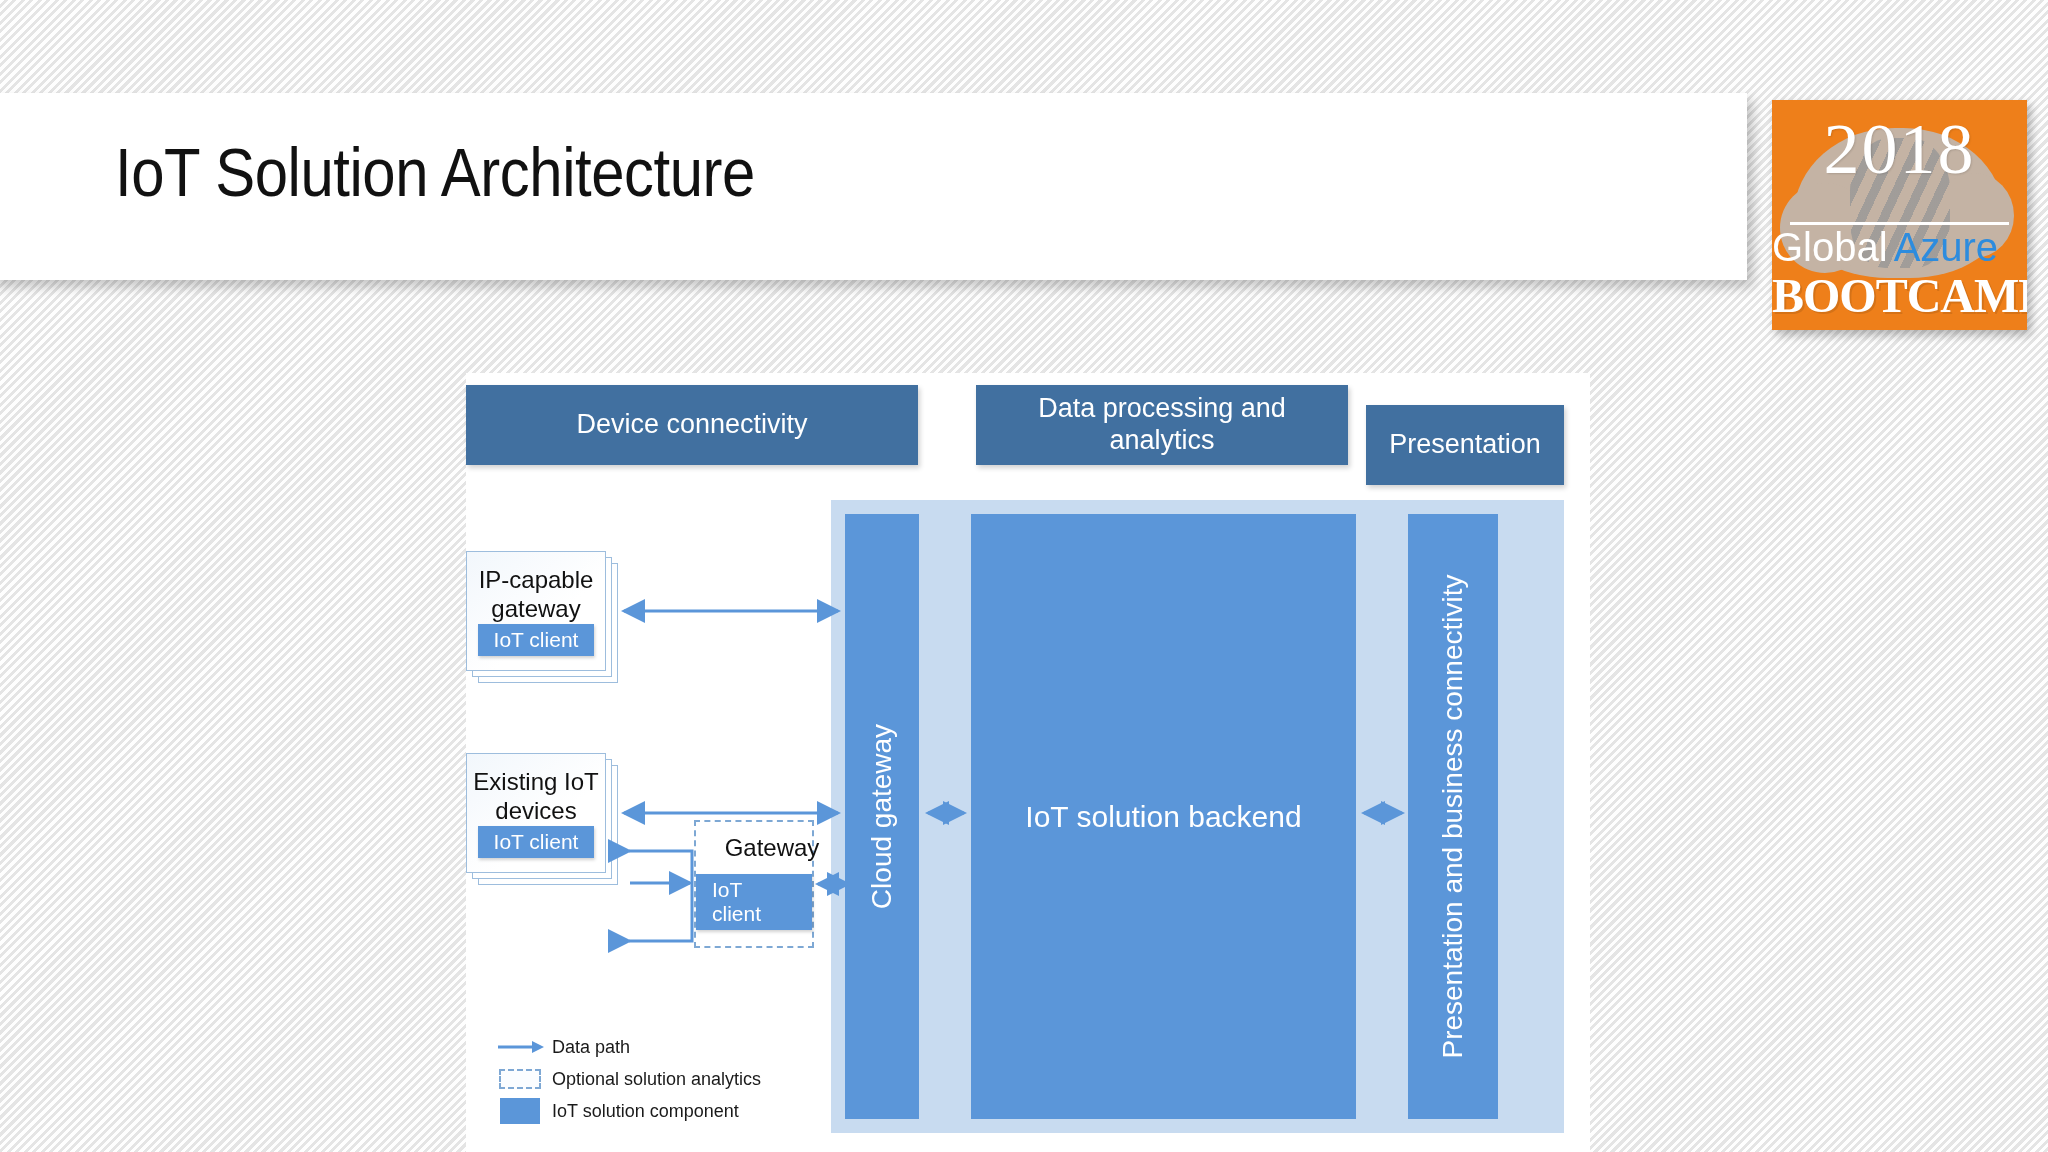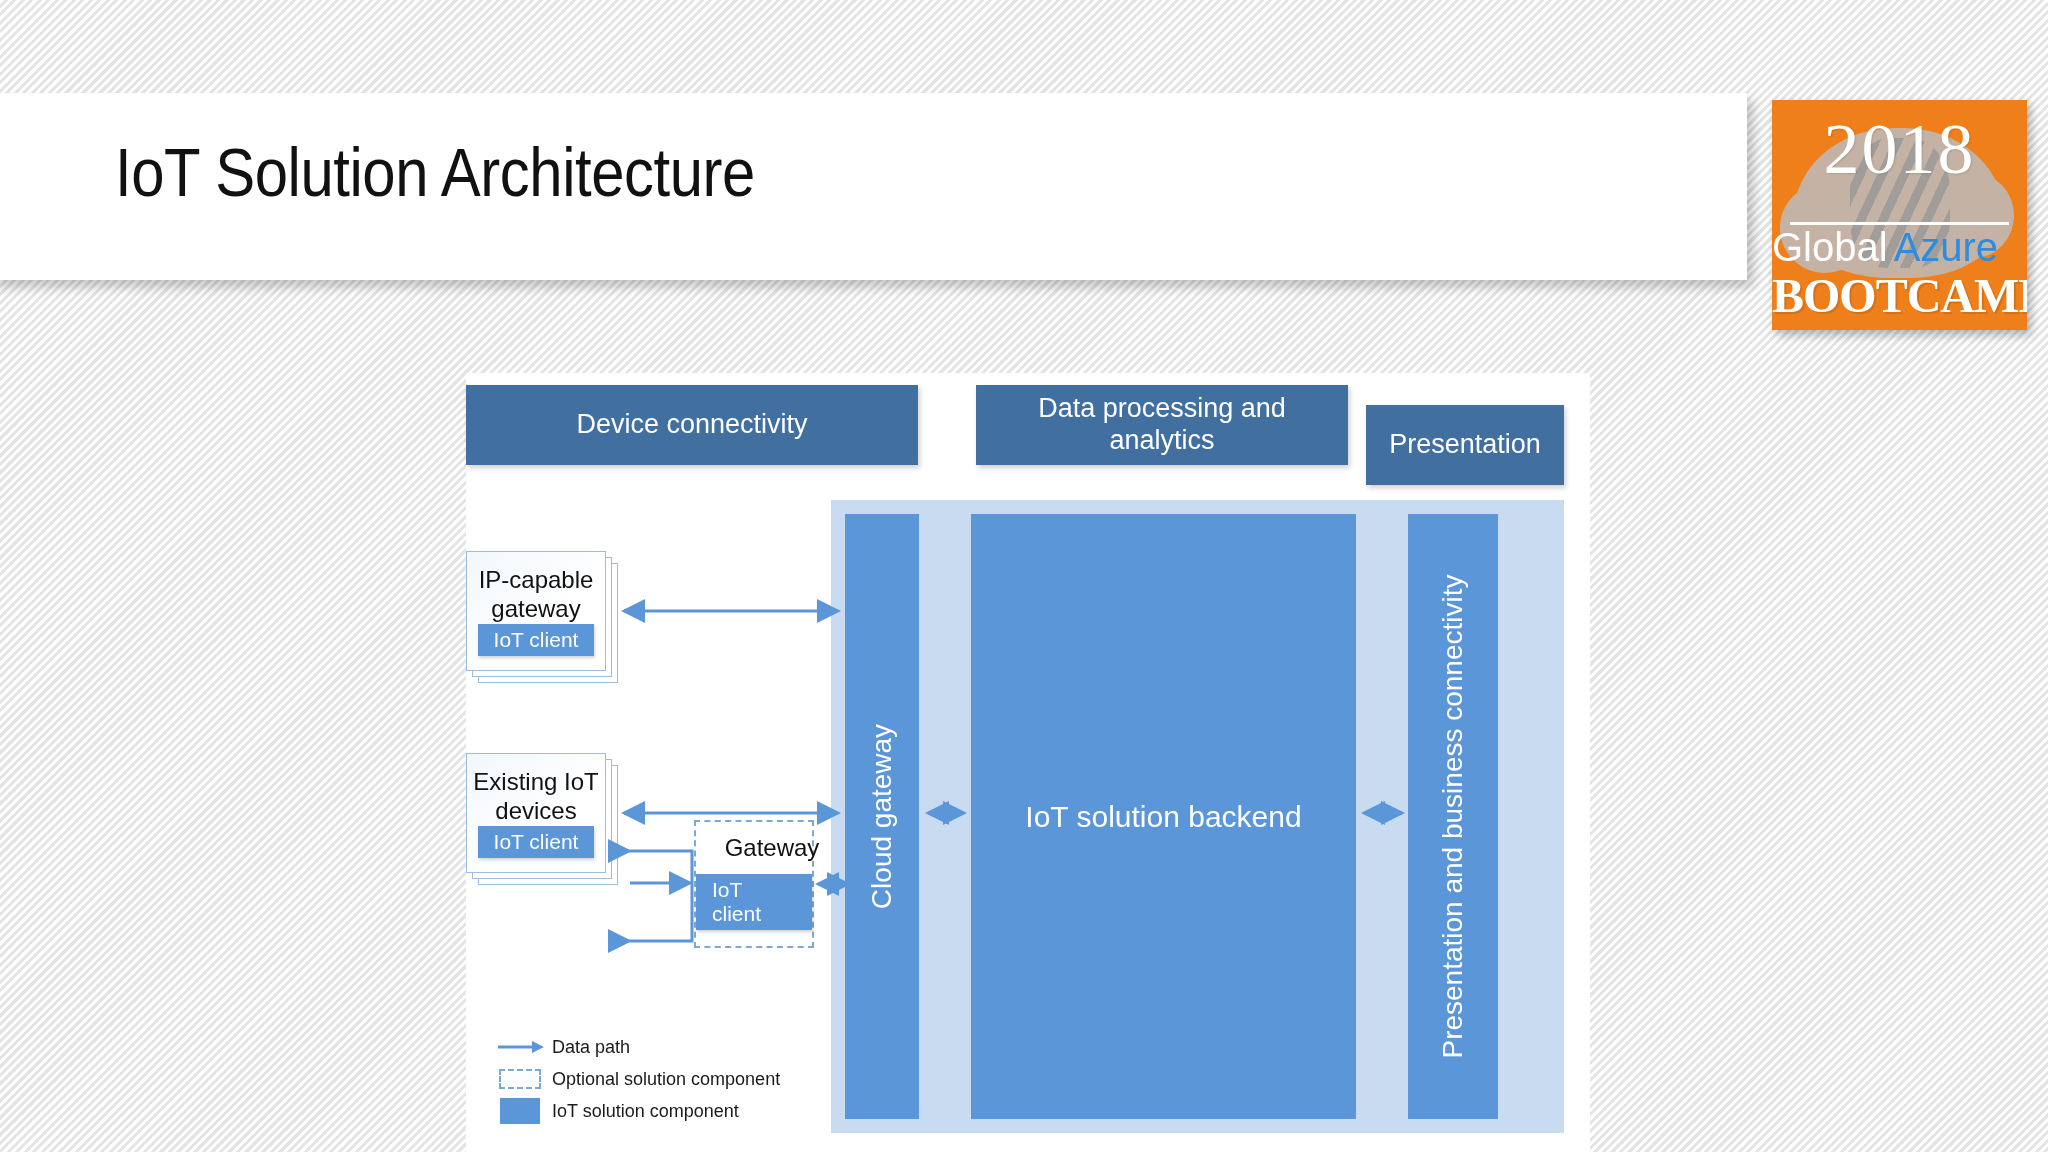--- a/index.html
+++ b/index.html
@@ -352,21 +352,21 @@
           <line x1="2" y1="7" x2="38" y2="7" stroke="#5b96d9" stroke-width="3"></line>
           <path d="M36,1 L48,7 L36,13 z" fill="#5b96d9"></path>
         </svg>
       </div>
       <div class="lg-label">Data path</div>
     </div>
     <div class="lg-row">
       <div class="lg-key">
           <div class="lg-dash"></div>
         </div>
-      <div class="lg-label">Optional solution component</div>
+      <div class="lg-label">Optional solution analytics</div>
     </div>
     <div class="lg-row">
       <div class="lg-key">
           <div class="lg-swatch"></div>
         </div>
       <div class="lg-label">IoT solution component</div>
     </div>
   </div>
 
 </div>

